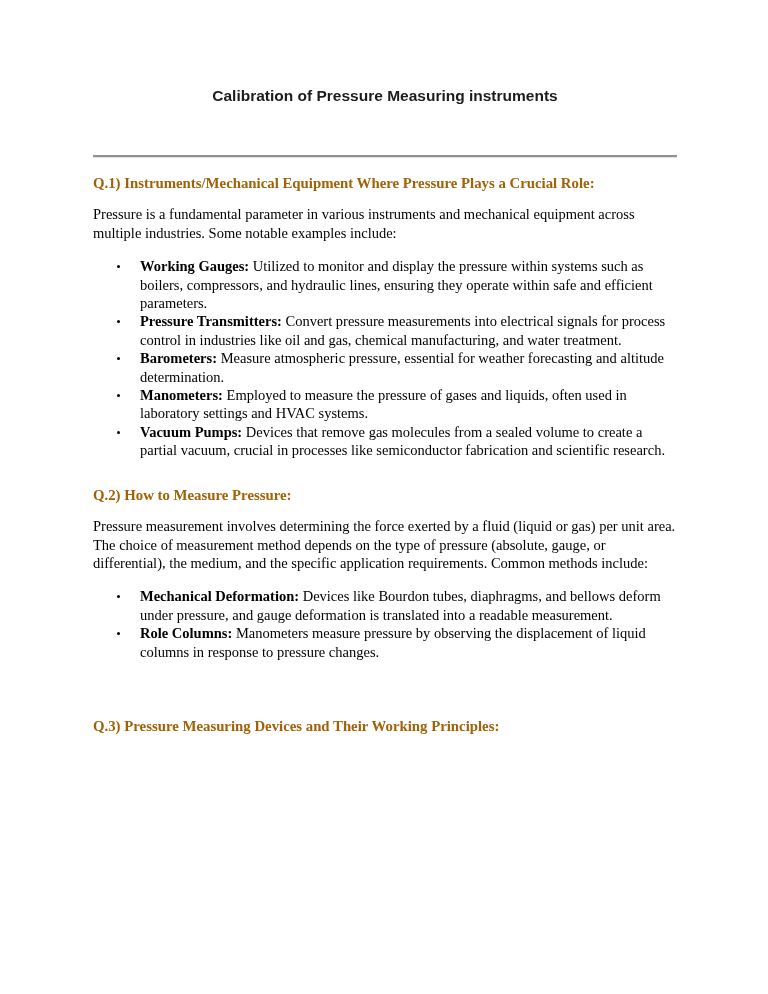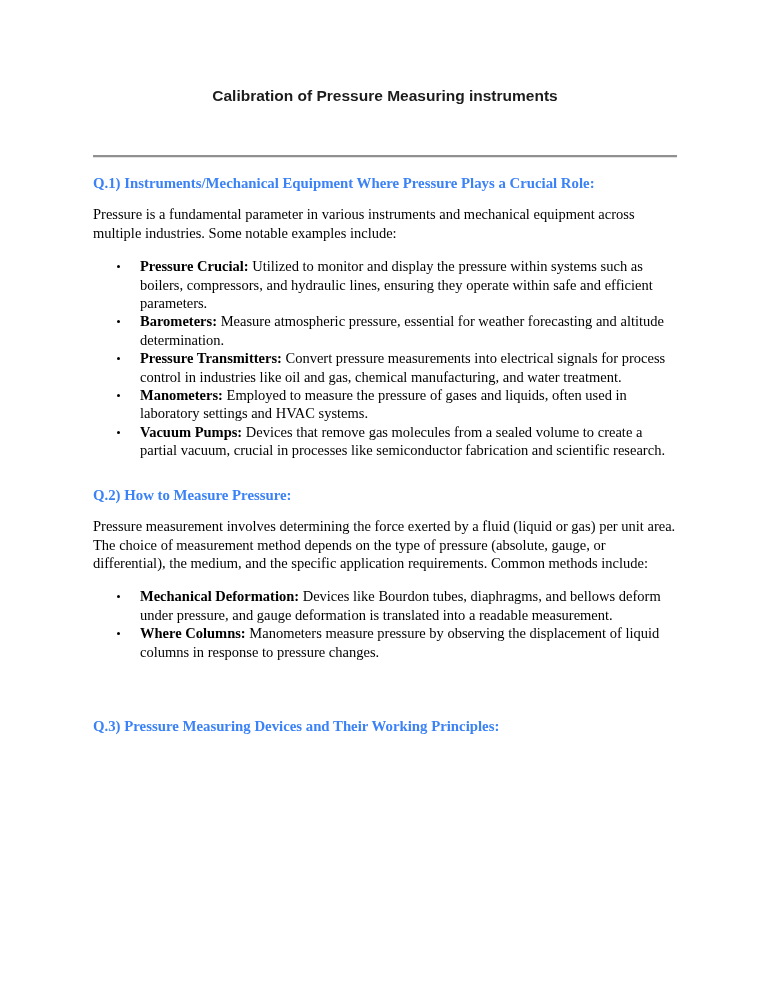--- a/index.html
+++ b/index.html
@@ -33,21 +33,21 @@
     height: 2px;
     background: #909090;
     box-shadow: 0 1px 0 #e2e2e2;
     margin: 50px 0 0 0;
     width: 100%;
   }
   .q-heading {
     font-size: 14.8px;
     font-weight: bold;
     margin: 0;
-    color: #3b82f6;
+    color: #a16207;
   }
   .q1-heading { margin-top: 17px; }
   .q2-heading { margin-top: 26px; }
   .q3-heading { margin-top: 56px; }
   .intro {
     margin: 13px 0 0 0;
   }
   .bullet-list {
     list-style: none;
     margin: 15px 0 0 0;
@@ -76,30 +76,30 @@
 
   <h1 class="doc-title">Calibration of Pressure Measuring instruments</h1>
 
   <hr class="rule">
 
   <section>
     <h2 class="q-heading q1-heading">Q.1) Instruments/Mechanical Equipment Where Pressure Plays a Crucial Role:</h2>
     <p class="intro">Pressure is a fundamental parameter in various instruments and mechanical equipment across multiple industries. Some notable examples include:</p>
     <ul class="bullet-list">
       <li>
-        <span class="term">Pressure Crucial:</span>
+        <span class="term">Working Gauges:</span>
         <span class="desc">Utilized to monitor and display the pressure within systems such as boilers, compressors, and hydraulic lines, ensuring they operate within safe and efficient parameters.</span>
+      </li>
+      <li>
+        <span class="term">Pressure Transmitters:</span>
+        <span class="desc">Convert pressure measurements into electrical signals for process control in industries like oil and gas, chemical manufacturing, and water treatment.</span>
       </li>
       <li>
         <span class="term">Barometers:</span>
         <span class="desc">Measure atmospheric pressure, essential for weather forecasting and altitude determination.</span>
-      </li>
-      <li>
-        <span class="term">Pressure Transmitters:</span>
-        <span class="desc">Convert pressure measurements into electrical signals for process control in industries like oil and gas, chemical manufacturing, and water treatment.</span>
       </li>
       <li>
         <span class="term">Manometers:</span>
         <span class="desc">Employed to measure the pressure of gases and liquids, often used in laboratory settings and HVAC systems.</span>
       </li>
       <li>
         <span class="term">Vacuum Pumps:</span>
         <span class="desc">Devices that remove gas molecules from a sealed volume to create a partial vacuum, crucial in processes like semiconductor fabrication and scientific research.</span>
       </li>
     </ul>
@@ -107,21 +107,21 @@
 
   <section>
     <h2 class="q-heading q2-heading">Q.2) How to Measure Pressure:</h2>
     <p class="intro">Pressure measurement involves determining the force exerted by a fluid (liquid or gas) per unit area. The choice of measurement method depends on the type of pressure (absolute, gauge, or differential), the medium, and the specific application requirements. Common methods include:</p>
     <ul class="bullet-list">
       <li>
         <span class="term">Mechanical Deformation:</span>
         <span class="desc">Devices like Bourdon tubes, diaphragms, and bellows deform under pressure, and gauge deformation is translated into a readable measurement.</span>
       </li>
       <li>
-        <span class="term">Where Columns:</span>
+        <span class="term">Role Columns:</span>
         <span class="desc">Manometers measure pressure by observing the displacement of liquid columns in response to pressure changes.</span>
       </li>
     </ul>
   </section>
 
   <section>
     <h2 class="q-heading q3-heading">Q.3) Pressure Measuring Devices and Their Working Principles:</h2>
   </section>
 
 </div>

